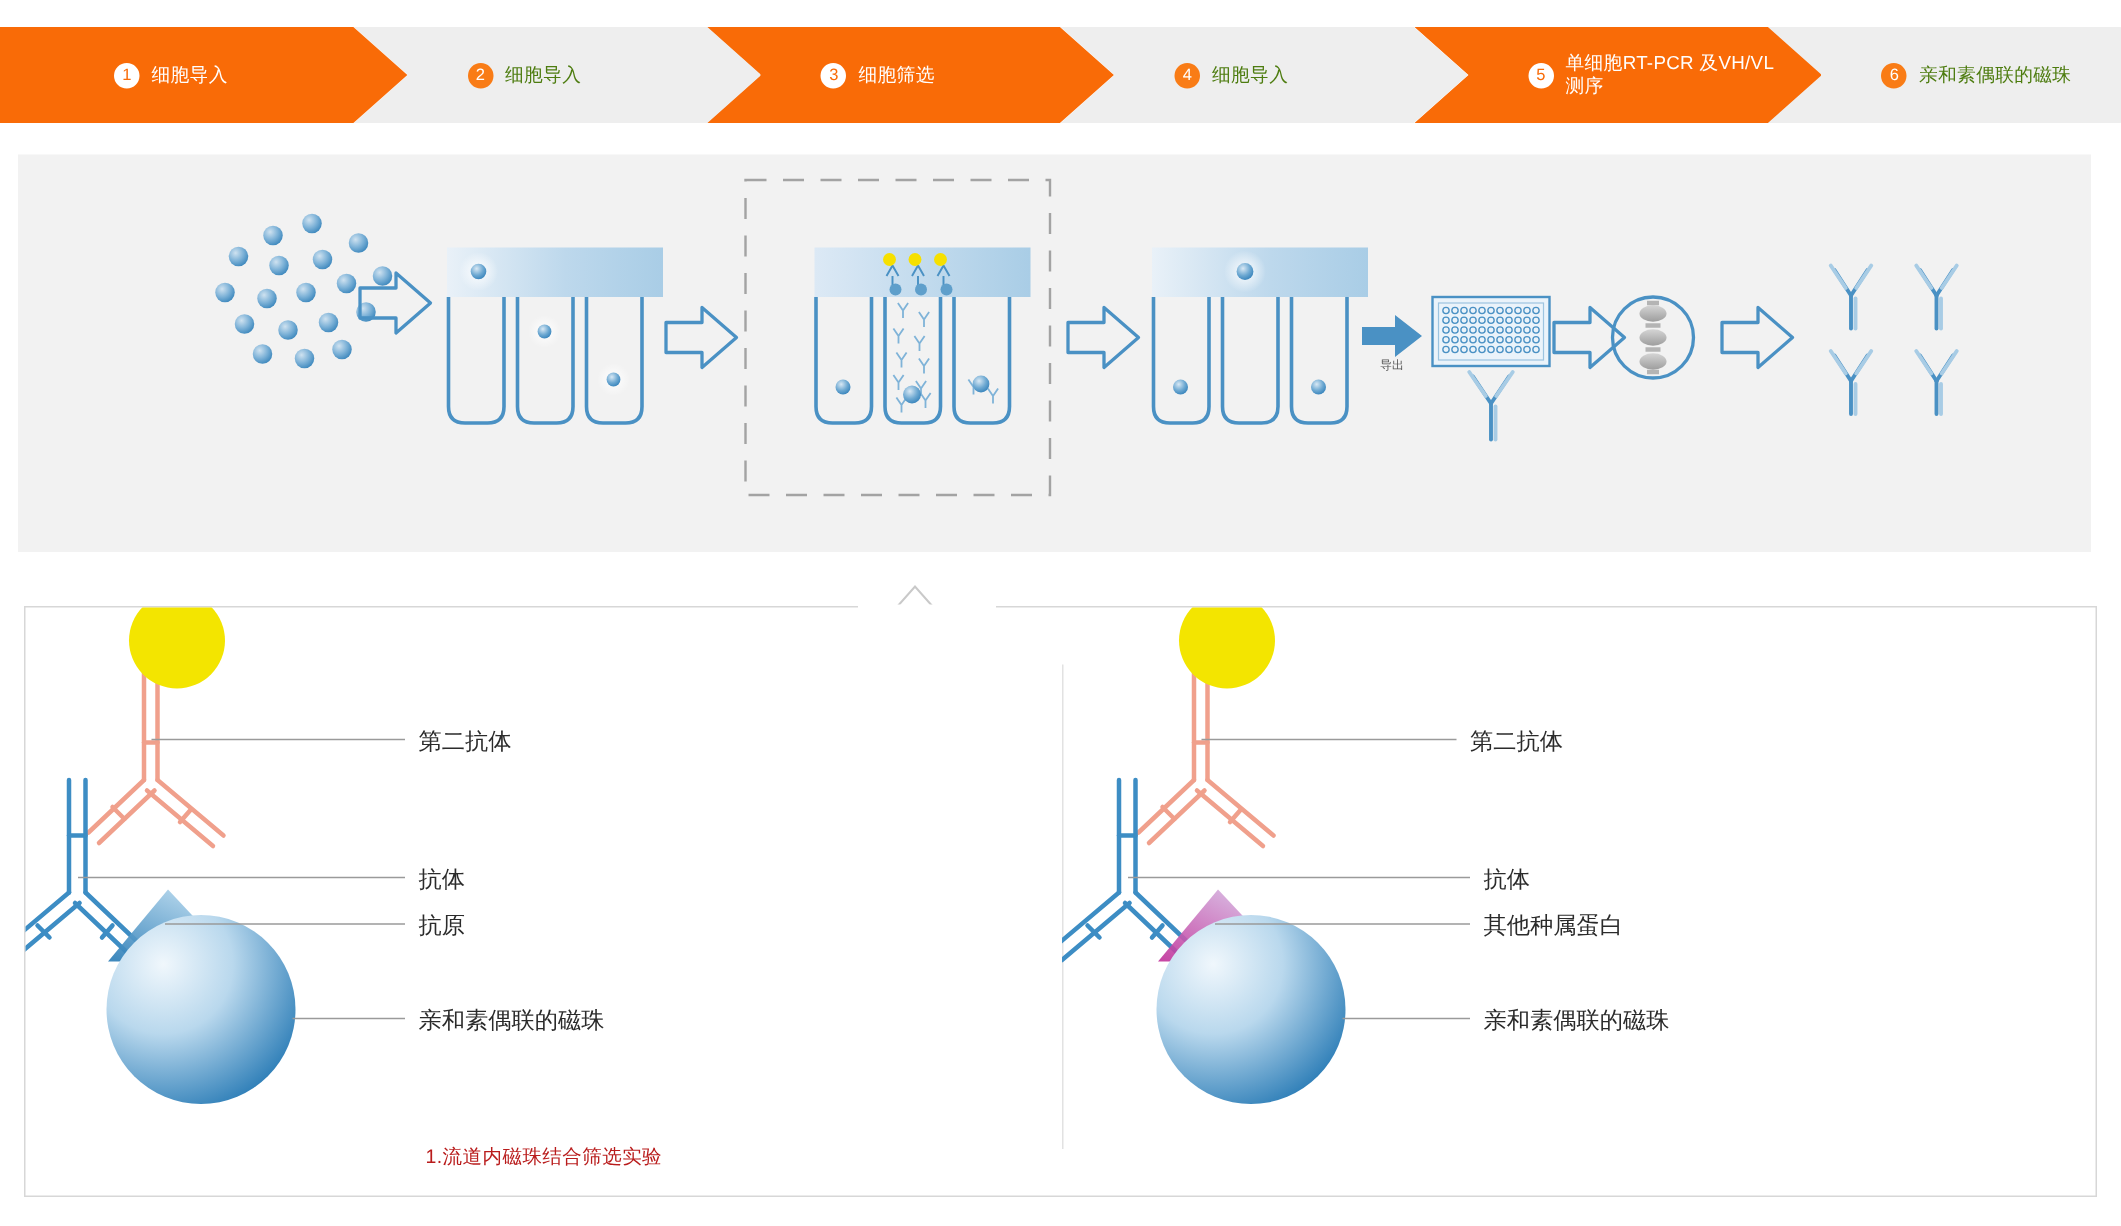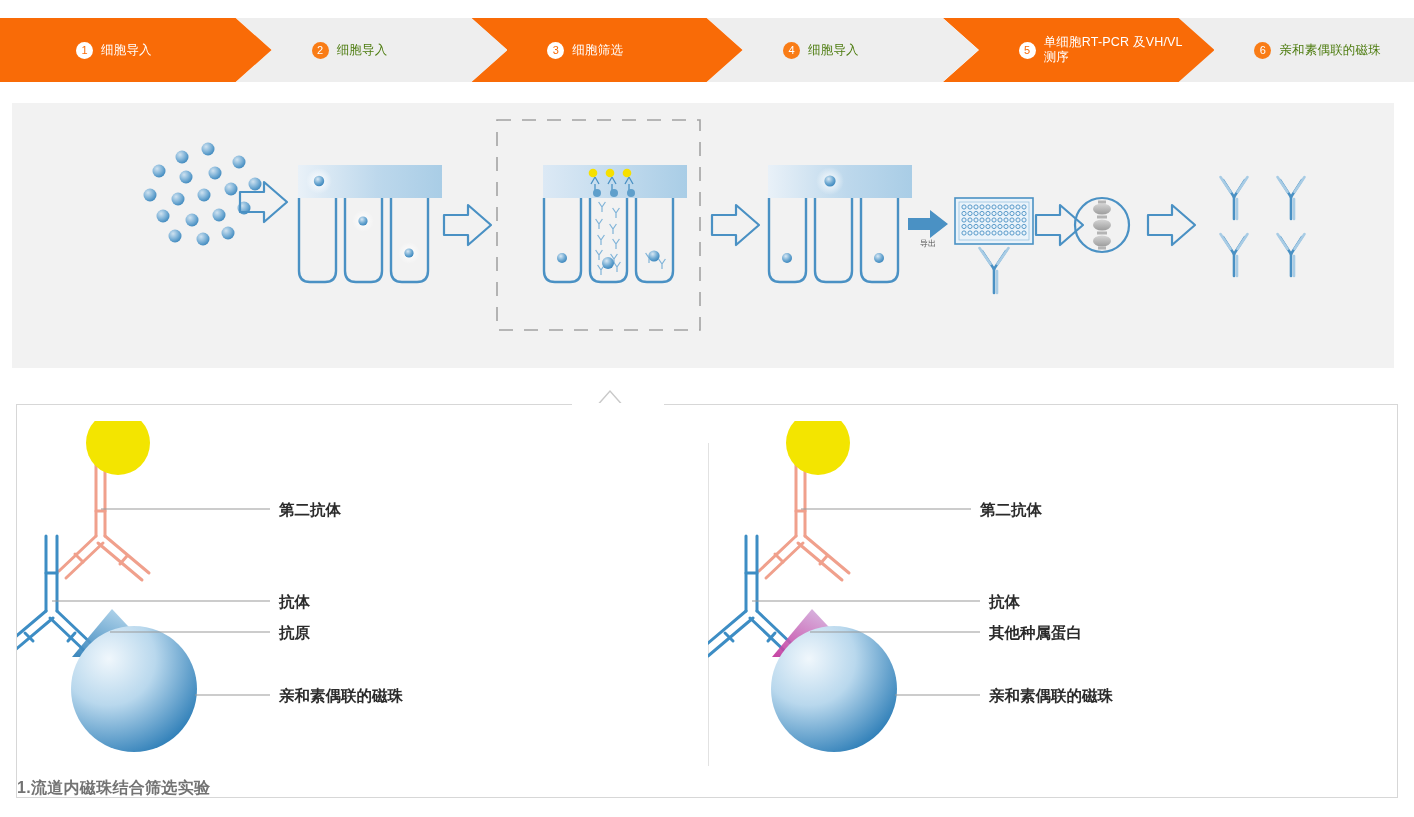--- a/index.html
+++ b/index.html
@@ -112,45 +112,45 @@
     content: "";
     position: absolute;
     left: 555px;
     top: -2px;
     width: 92px;
     height: 4px;
     background: #ffffff;
   }
   .detail-half {
     position: absolute;
-    top: 16px;
+    top: 0;
     height: 394px;
-    font-weight: bold;
   }
   #detail-left  { left: 0;    width: 691px; }
   #detail-right { left: 691px; width: 691px; }
   .detail-art {
     position: absolute;
     left: 0;
     top: 0;
   }
   #detail-divider {
     position: absolute;
     left: 691px;
     top: 38px;
     width: 1px;
     height: 323px;
     background: #e2e2e2;
   }
   .detail-caption {
     position: absolute;
     top: 357px;
     width: 100%;
-    font-size: 16px;
-    color: #737373;
+    text-align: center;
+    font-size: 13px;
+    color: #b91c1c;
     letter-spacing: 0.3px;
   }
   .lbl {
     font-size: 15.5px;
     fill: #2b2b2b;
     font-family: "Liberation Sans", "DejaVu Sans", sans-serif;
   }
   .tiny-lbl {
     font-size: 8px;
     fill: #555;

